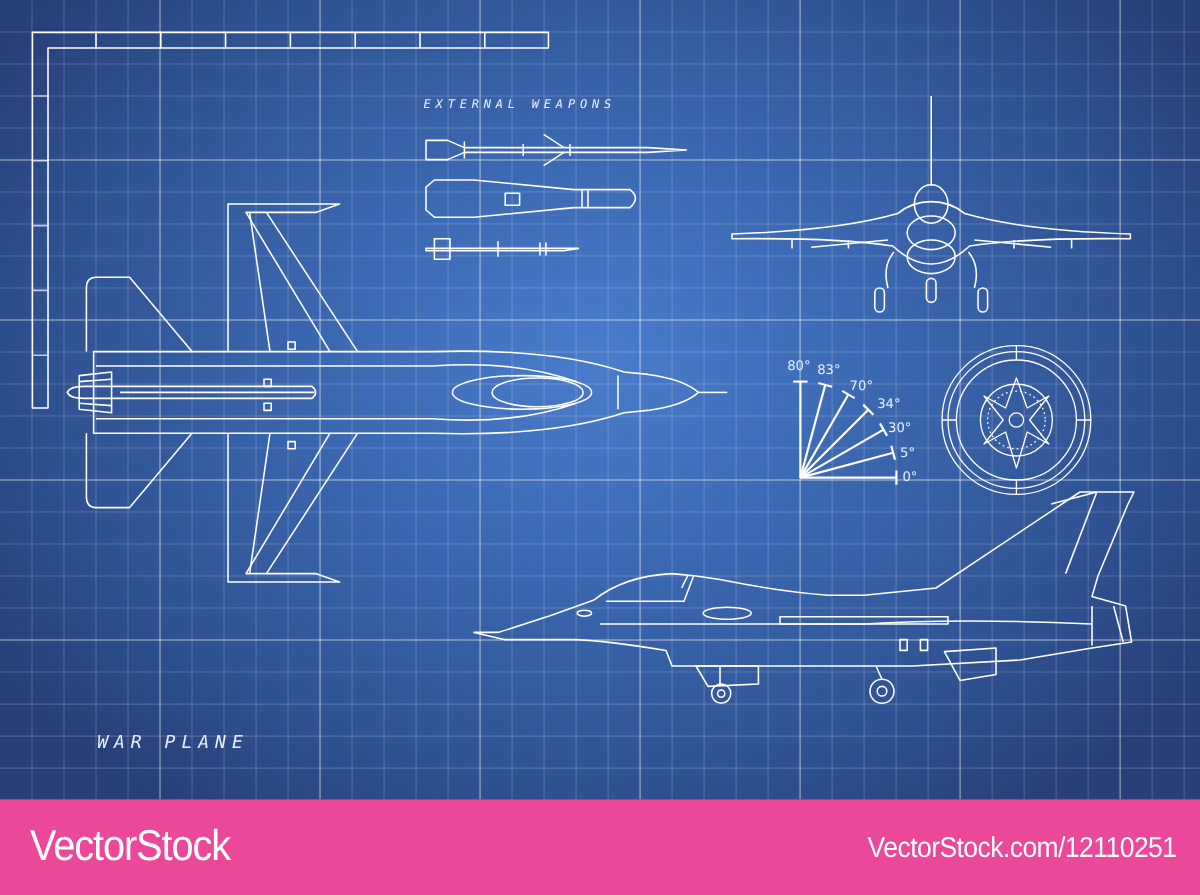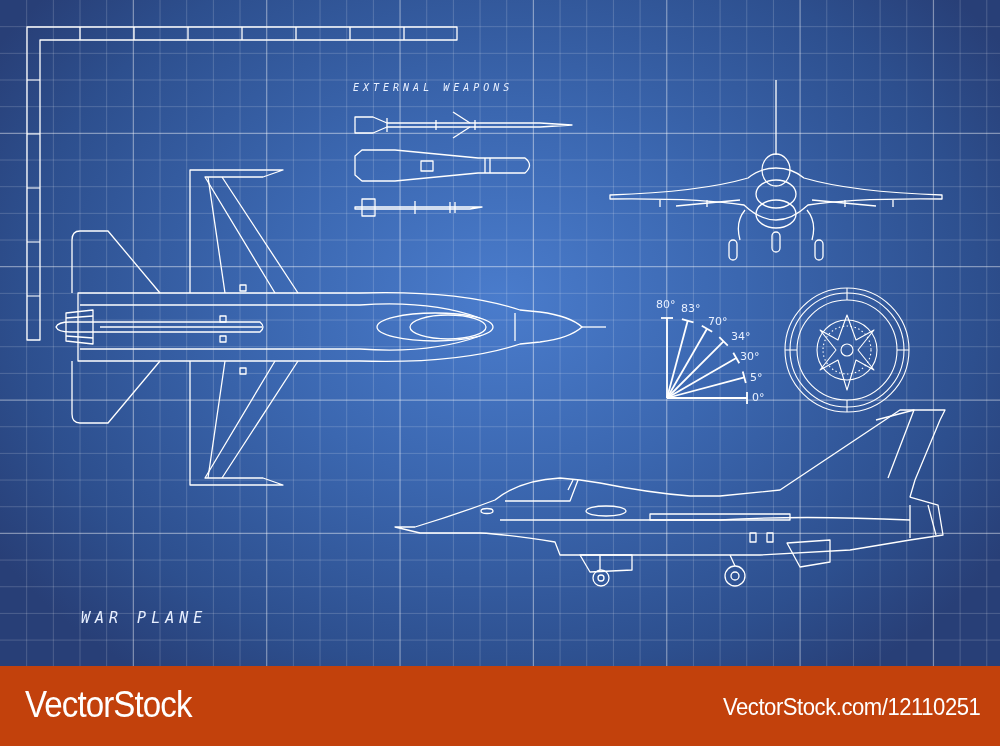--- a/index.html
+++ b/index.html
@@ -2,21 +2,21 @@
 <html><head>
 <meta charset="utf-8">
 <style>
   html,body{margin:0;padding:0;}
   body{width:1000px;height:746px;overflow:hidden;background:#000;font-family:"DejaVu Sans",sans-serif;}
   #blueprint{position:absolute;left:0;top:0;width:1000px;height:666px;overflow:hidden;
     background: radial-gradient(ellipse 60% 70% at 50% 45%, #4a7ccc 0%, #3b67b0 40%, #2d4f8e 80%, #283f77 100%);}
   #grid{position:absolute;left:0;top:0;}
   #drawing{position:absolute;left:0;top:0;}
   .lbl{position:absolute;color:#e8f0ff;font-family:"DejaVu Sans Mono",monospace;font-style:italic;letter-spacing:4px;white-space:nowrap;}
-  #footer{position:absolute;left:0;top:666px;width:1000px;height:80px;background:#c2410c;}
+  #footer{position:absolute;left:0;top:666px;width:1000px;height:80px;background:#ec4899;}
   .brand{position:absolute;color:#fff;font-family:"Liberation Sans",sans-serif;letter-spacing:-1px;transform:scaleX(0.92);transform-origin:left center;}
 </style>
 </head>
 <body>
 
 <div id="blueprint">
   <svg id="grid" width="1000" height="666">
       <line x1="26.67" y1="0" x2="26.67" y2="666" stroke="rgba(255,255,255,0.2)" stroke-width="0.9"></line>
       <line x1="53.34" y1="0" x2="53.34" y2="666" stroke="rgba(255,255,255,0.2)" stroke-width="0.9"></line>
       <line x1="80.01" y1="0" x2="80.01" y2="666" stroke="rgba(255,255,255,0.2)" stroke-width="0.9"></line>

